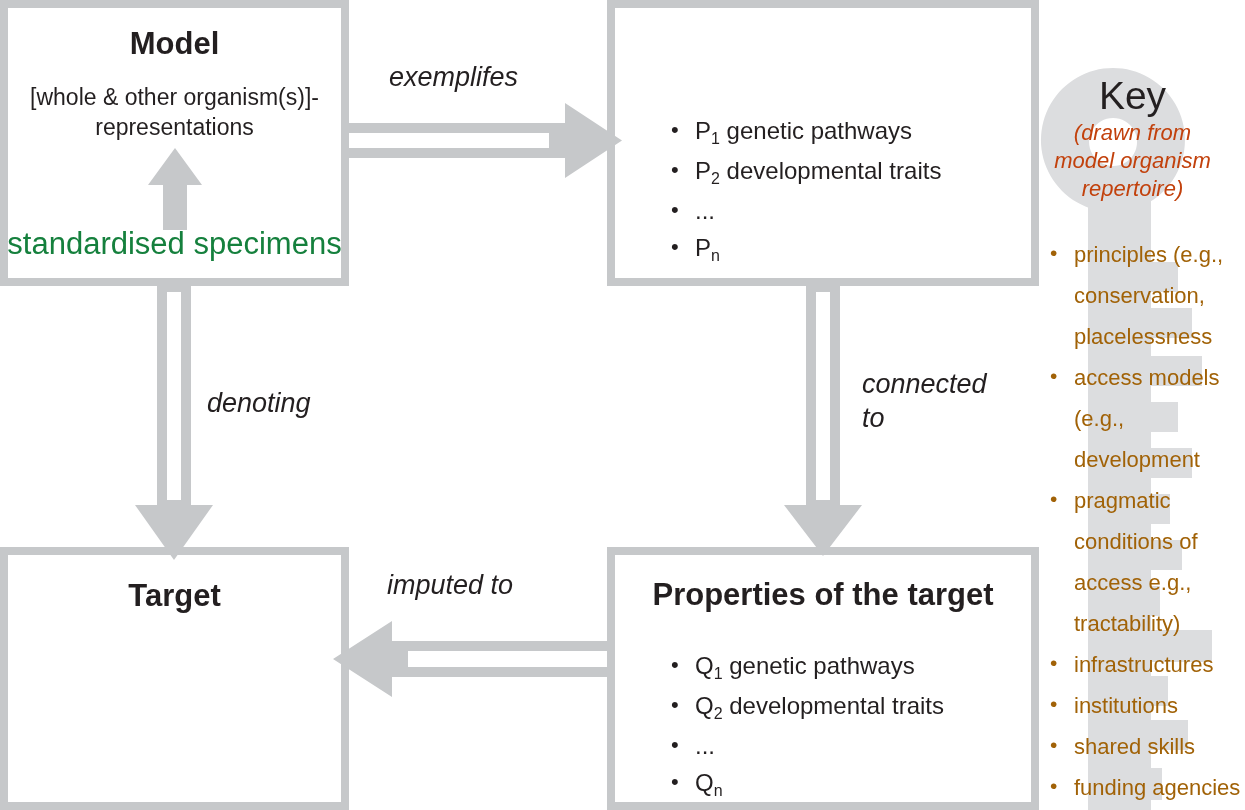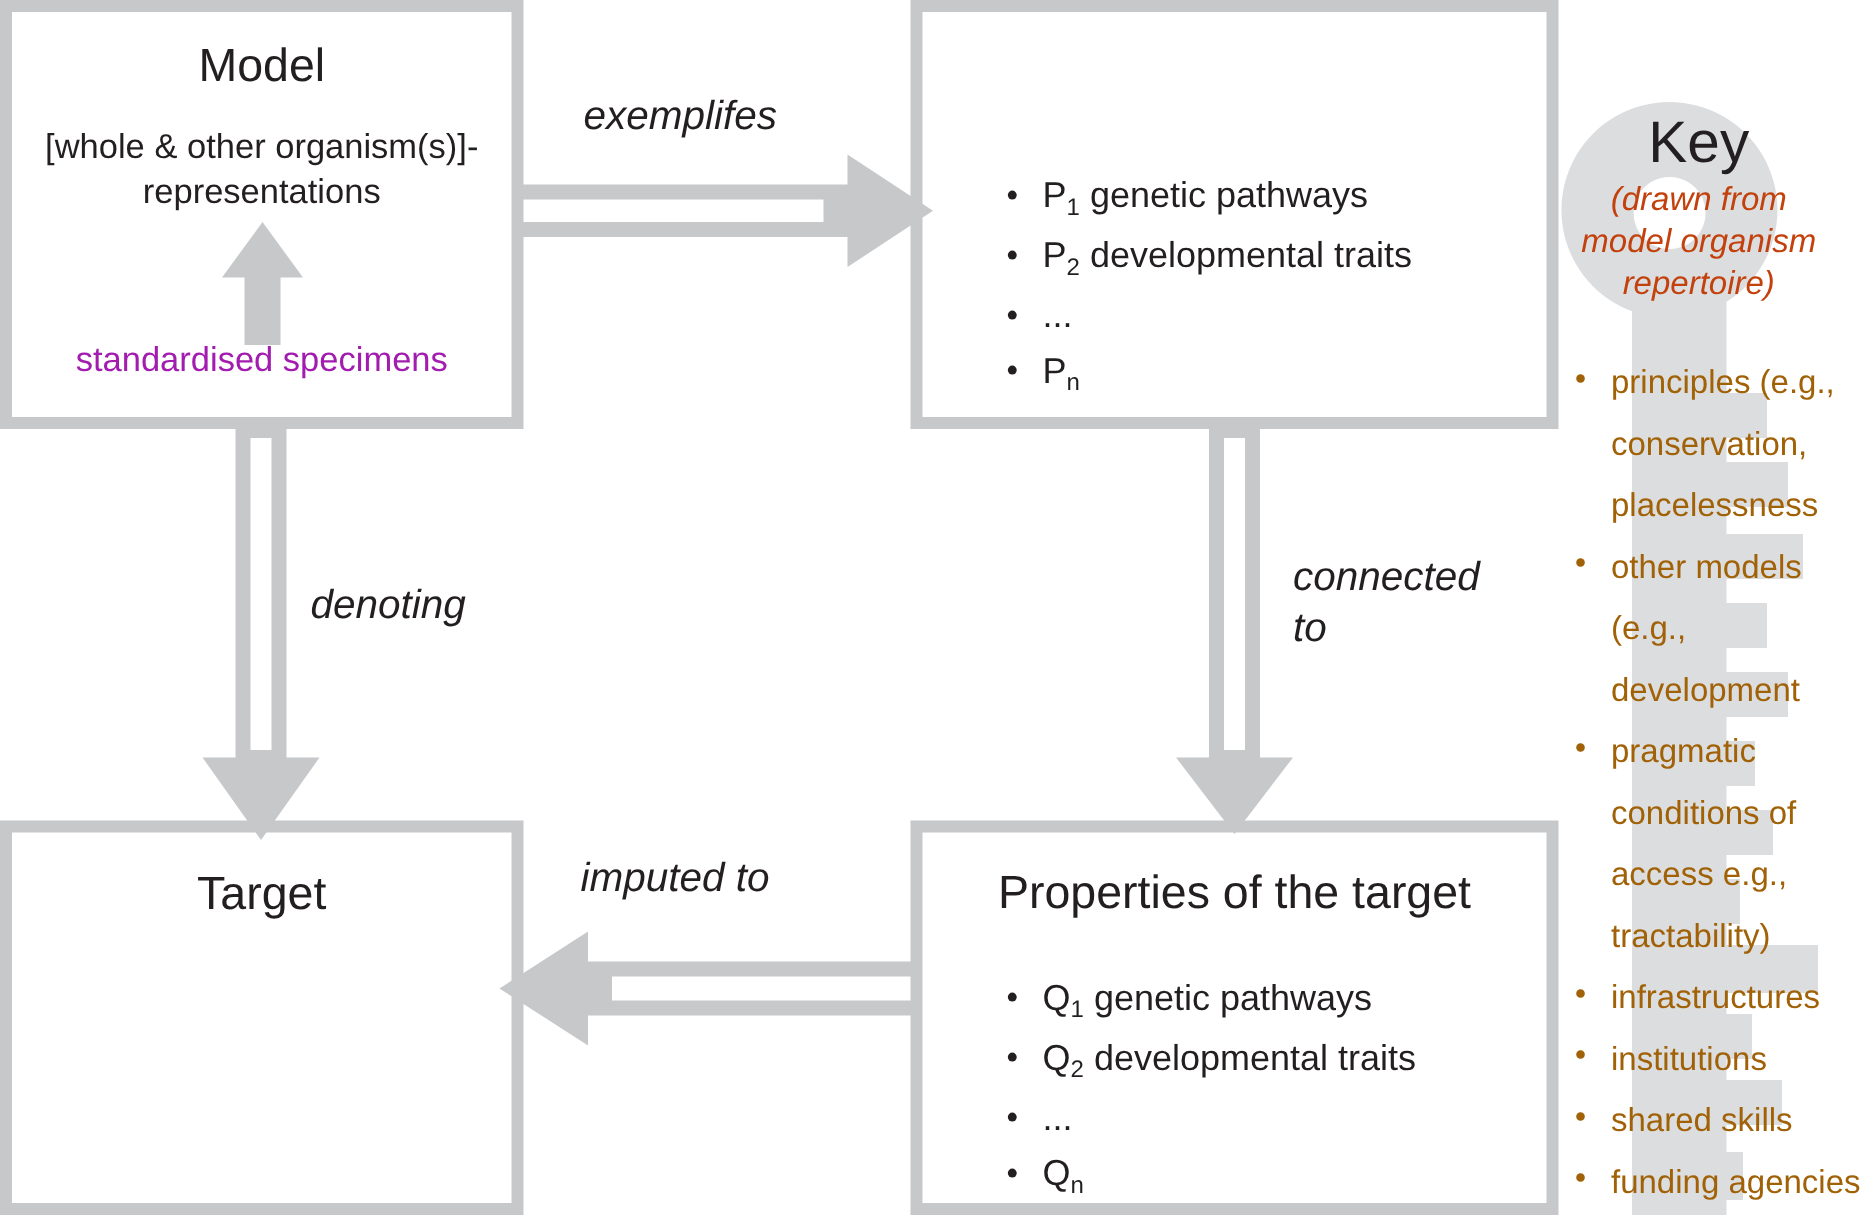--- a/index.html
+++ b/index.html
@@ -8,29 +8,29 @@
     font-family:"Liberation Sans","DejaVu Sans",sans-serif;
     color:#231f20;
   }
   #stage{position:absolute;left:0;top:0;width:1245px;height:810px;}
   svg#art{position:absolute;left:0;top:0;width:1245px;height:810px;}
 
   .box{position:absolute;box-sizing:border-box;}
 
   .box-title{
     position:absolute;left:0;right:0;text-align:center;
-    font-size:31px;font-weight:400;letter-spacing:0px;color:#231f20;
+    font-size:31px;font-weight:700;letter-spacing:0px;color:#231f20;
   }
   .box-sub{
     position:absolute;left:0;right:0;text-align:center;
     font-size:23px;line-height:30px;color:#231f20;
   }
   .box-note{
     position:absolute;left:0;right:0;text-align:center;
-    font-size:23px;color:#a21caf;
+    font-size:31px;color:#15803d;
   }
 
   ul.props{
     position:absolute;margin:16px;padding:0;list-style:none;
   }
   ul.props li{
     position:relative;font-size:24px;line-height:37px;
     padding-left:26px;color:#231f20;white-space:nowrap;
   }
   ul.props li:before{
@@ -180,21 +180,21 @@
   <div class="edge-label" style="left:387px;top:568px;">imputed to</div>
 
   <div id="key-wrap">
     <div class="key-title" style="top:12px;">Key</div>
     <div class="key-sub" style="top:57px;white-space:pre-line;">(drawn from
 model organism
 repertoire)</div>
 
     <ul class="key-list">
       <li>principles (e.g., conservation, placelessness</li>
-      <li>other models (e.g., development</li>
+      <li>access models (e.g., development</li>
       <li> pragmatic conditions of access e.g., tractability)</li>
       <li> infrastructures</li>
       <li> institutions</li>
       <li> shared skills</li>
       <li> funding agencies</li>
     </ul>
   </div>
 
 </div>
 

